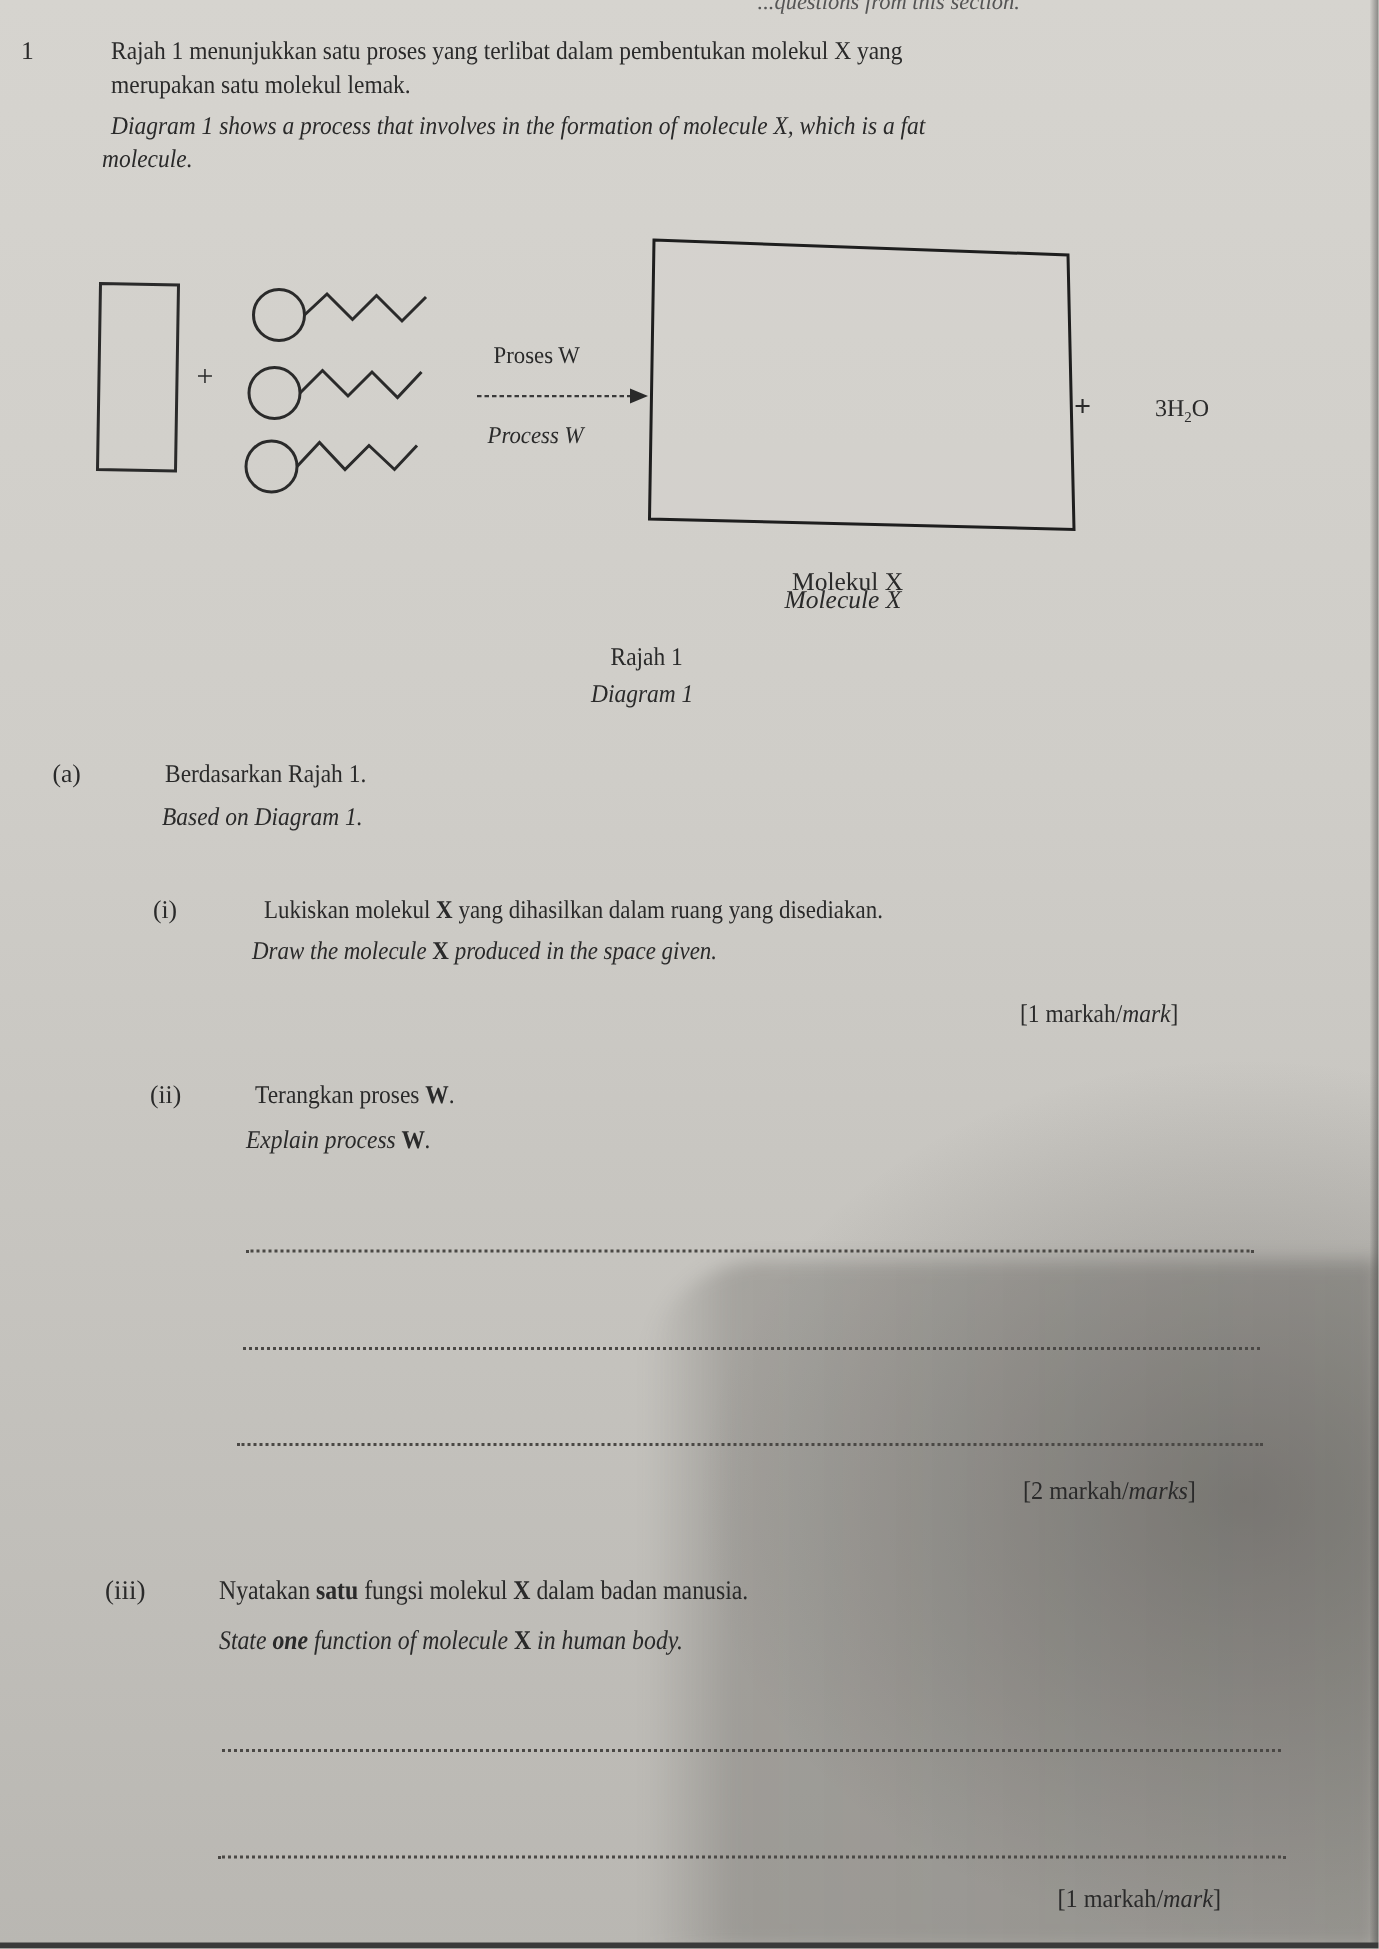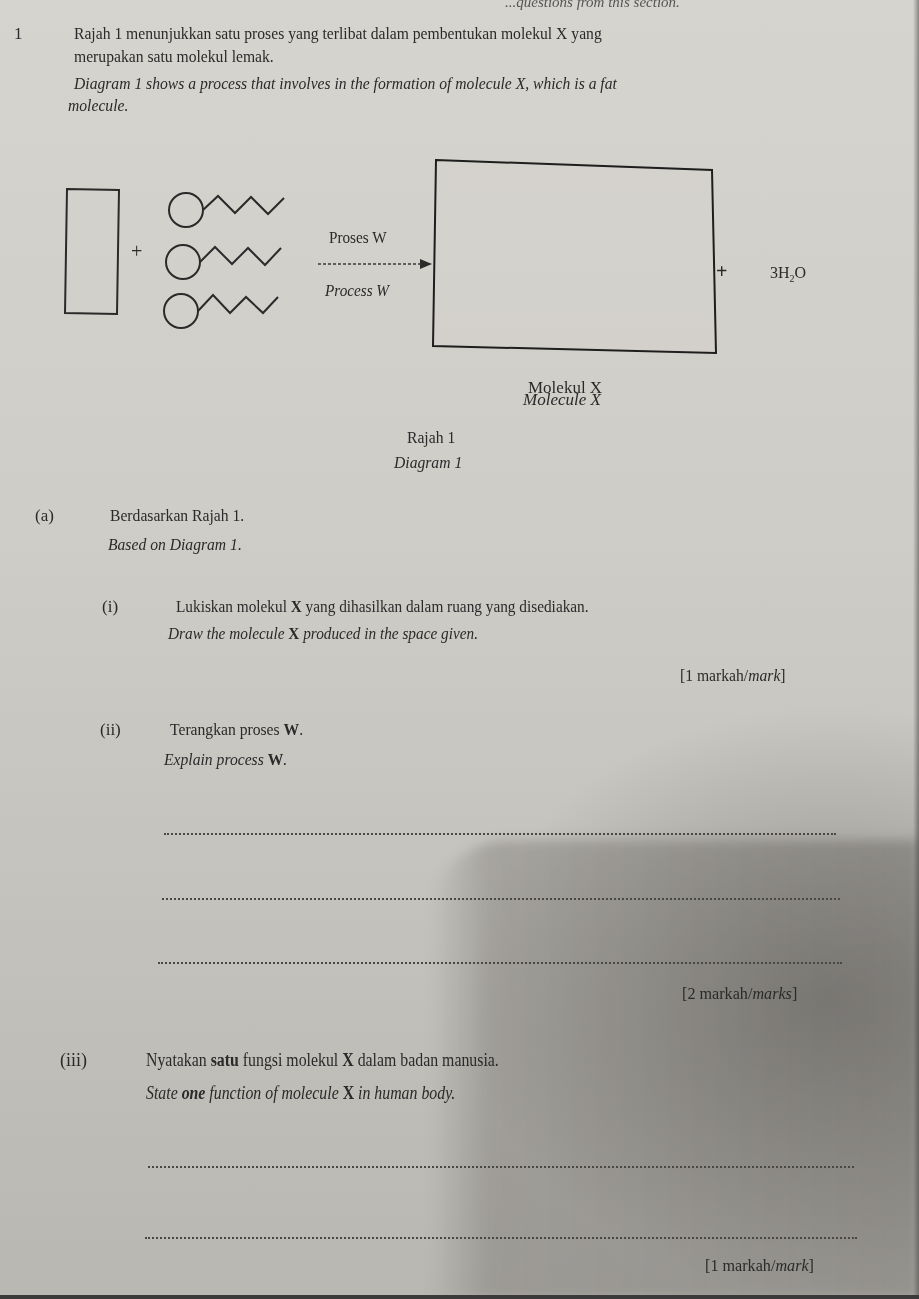--- a/index.html
+++ b/index.html
@@ -119,21 +119,21 @@
 <div class="t i sz17" style="left:164px; top:750px; transform:scaleX(0.92); transform-origin:left;">Explain process <b style="font-style:normal;">W</b>.</div>
 
 <div class="dotline" style="left:164px; top:833px; width:672px;"></div>
 <div class="dotline" style="left:162px; top:898px; width:678px;"></div>
 <div class="dotline" style="left:158px; top:962px; width:684px;"></div>
 
 <div class="t sz17" style="left:682px; top:984px; transform:scaleX(0.95); transform-origin:left;">
   <span>[2 markah/</span><span class="i">marks</span><span>]</span>
 </div>
 
-<div class="t sz18" style="left:60px; top:1050px;">(iii)</div>
+<div class="t sz18" style="left:70px; top:1050px;">(iii)</div>
 <div class="t sz18" style="left:146px; top:1050px; transform:scaleX(0.88); transform-origin:left;">Nyatakan <b>satu</b> fungsi molekul <b>X</b> dalam badan manusia.</div>
 <div class="t i sz18" style="left:146px; top:1083px; transform:scaleX(0.88); transform-origin:left;">State <b>one</b> function of molecule <b style="font-style:normal;">X</b> in human body.</div>
 
 <div class="dotline" style="left:148px; top:1166px; width:706px;"></div>
 <div class="dotline" style="left:145px; top:1237px; width:712px;"></div>
 
 <div class="t sz17" style="left:705px; top:1256px; transform:scaleX(0.95); transform-origin:left;">
   <span>[1 markah/</span><span class="i">mark</span><span>]</span>
 </div>
 

